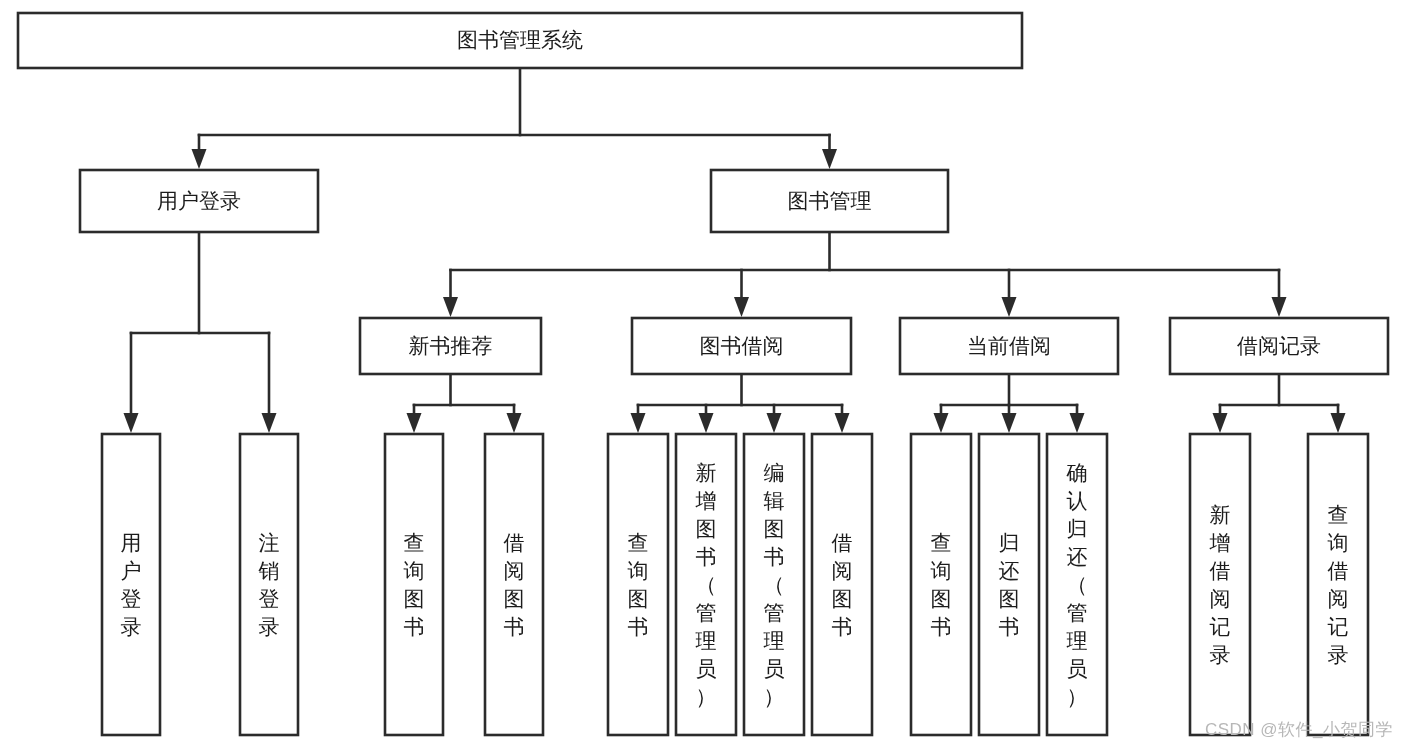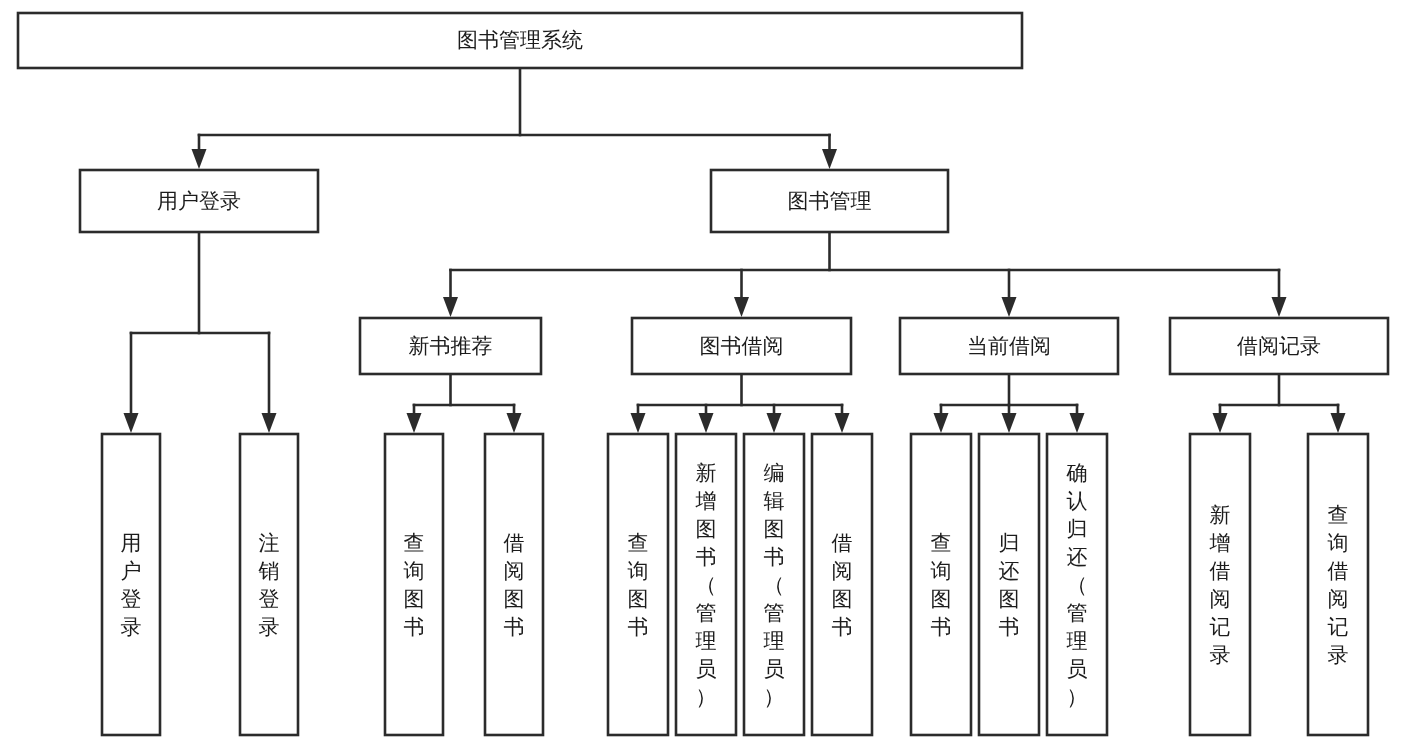--- a/index.html
+++ b/index.html
@@ -205,13 +205,14 @@
           <text x="1220" y="522.34" class="node-label-vert"><tspan x="1220" dy="0">新</tspan><tspan x="1220" dy="28">增</tspan><tspan x="1220" dy="28">借</tspan><tspan x="1220" dy="28">阅</tspan><tspan x="1220" dy="28">记</tspan><tspan x="1220" dy="28">录</tspan></text>
         </g>
         <g>
           <rect x="1308" y="434" width="60" height="301" class="node-box"></rect>
           <text x="1338" y="522.34" class="node-label-vert"><tspan x="1338" dy="0">查</tspan><tspan x="1338" dy="28">询</tspan><tspan x="1338" dy="28">借</tspan><tspan x="1338" dy="28">阅</tspan><tspan x="1338" dy="28">记</tspan><tspan x="1338" dy="28">录</tspan></text>
         </g>
       </g>
 
   </svg>
 
+  <div class="watermark">CSDN @软件_小贺同学</div>
 </div>
 
 </body></html>

